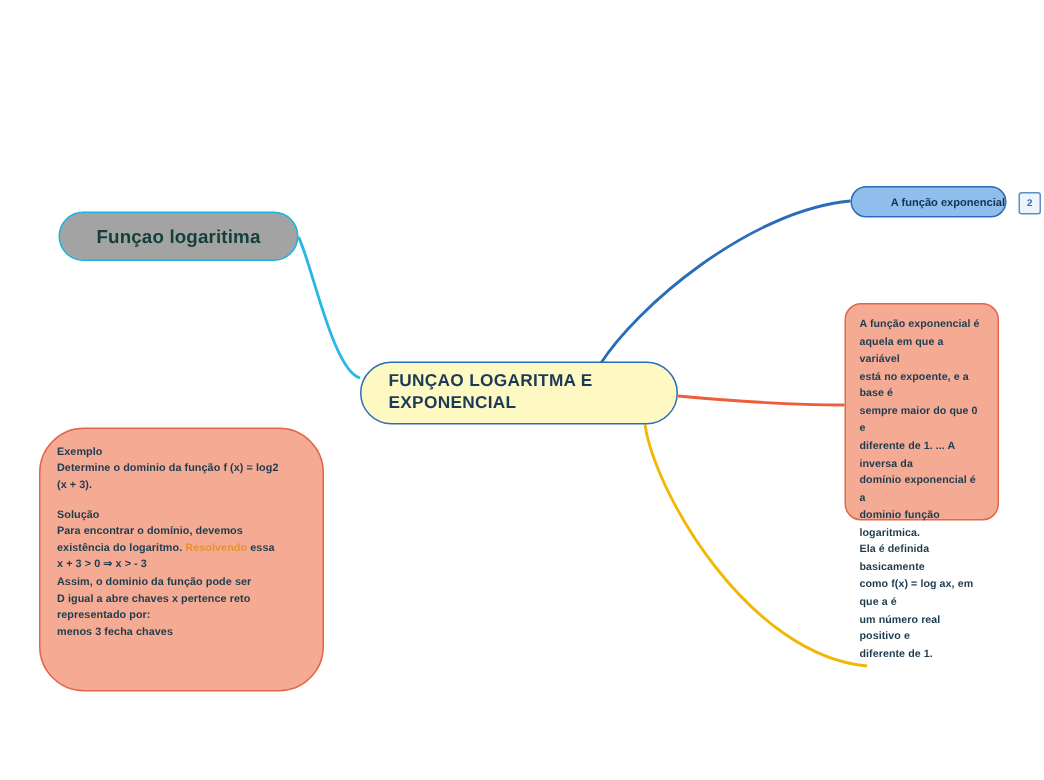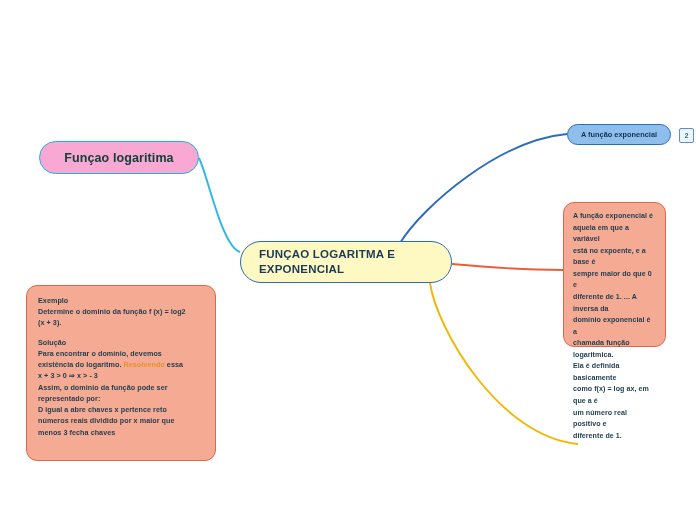--- a/index.html
+++ b/index.html
@@ -51,21 +51,21 @@
     line-height: 1.32;
     letter-spacing: 0.2px;
   }
 
   
   .node-logaritima {
     left: 39px;
     top: 141px;
     width: 160px;
     height: 33px;
-    background: #f9a8d4;
+    background: #a3a3a3;
     border: 1.6px solid #19b5dd;
     border-radius: 17px;
     display: flex;
     align-items: center;
     justify-content: center;
   }
   .node-logaritima .txt {
     font-size: 12.5px;
     font-weight: bold;
     color: #13403b;
@@ -76,21 +76,21 @@
   .node-exponencial {
     left: 567px;
     top: 124px;
     width: 104px;
     height: 21px;
     background: #8fbdec;
     border: 1.4px solid #2b6cb8;
     border-radius: 11px;
     display: flex;
     align-items: center;
-    justify-content: center;
+    justify-content: flex-end;
   }
   .node-exponencial .txt {
     font-size: 7.4px;
     font-weight: bold;
     color: #123352;
     white-space: nowrap;
   }
   .badge-count {
     position: absolute;
     left: 679px;
@@ -114,20 +114,21 @@
     border: 1.5px solid #e2664a;
     border-radius: 11px;
     color: #1f3a4d;
   }
   .note-exemplo {
     left: 26px;
     top: 285px;
     width: 190px;
     height: 176px;
     padding: 9px 6px 8px 11px;
+    border-radius: 30px;
   }
   .note-definicao {
     left: 563px;
     top: 202px;
     width: 103px;
     height: 145px;
     padding: 8px 9px 8px 9px;
   }
   .note .line {
     font-size: 7.2px;
@@ -197,37 +198,36 @@
     <span>2</span>
   </div>
 
   <div class="node note note-definicao">
     <div class="line">A função exponencial é</div>
     <div class="line">aquela em que a variável</div>
     <div class="line">está no expoente, e a base é</div>
     <div class="line">sempre maior do que 0 e</div>
     <div class="line">diferente de 1. ... A inversa da</div>
     <div class="line">domínio exponencial é a</div>
-    <div class="line">chamada função logaritmica.</div>
+    <div class="line">dominio função logaritmica.</div>
     <div class="line">Ela é definida basicamente</div>
     <div class="line">como f(x) = log ax, em que a é</div>
     <div class="line">um número real positivo e</div>
     <div class="line">diferente de 1.</div>
   </div>
 
 
   <div class="node note note-exemplo">
     <div class="line">Exemplo</div>
     <div class="line">Determine o dominio da função f (x) = log2</div>
     <div class="line">(x + 3).</div>
     <div class="line blank"></div>
     <div class="line">Solução</div>
     <div class="line">Para encontrar o domínio, devemos</div>
     <div class="line"><span>existência do logaritmo. </span><span class="hl-resolvendo">Resolvendo</span><span> essa</span></div>
     <div class="line">x + 3 &gt; 0 ⇒ x &gt; - 3</div>
     <div class="line">Assim, o dominio da função pode ser</div>
+    <div class="line">D igual a abre chaves x pertence reto</div>
     <div class="line">representado por:</div>
-    <div class="line">D igual a abre chaves x pertence reto</div>
-    <div class="line">números reais dividido por x maior que</div>
     <div class="line">menos 3 fecha chaves</div>
   </div>
 
 </div>
 
 </body></html>

